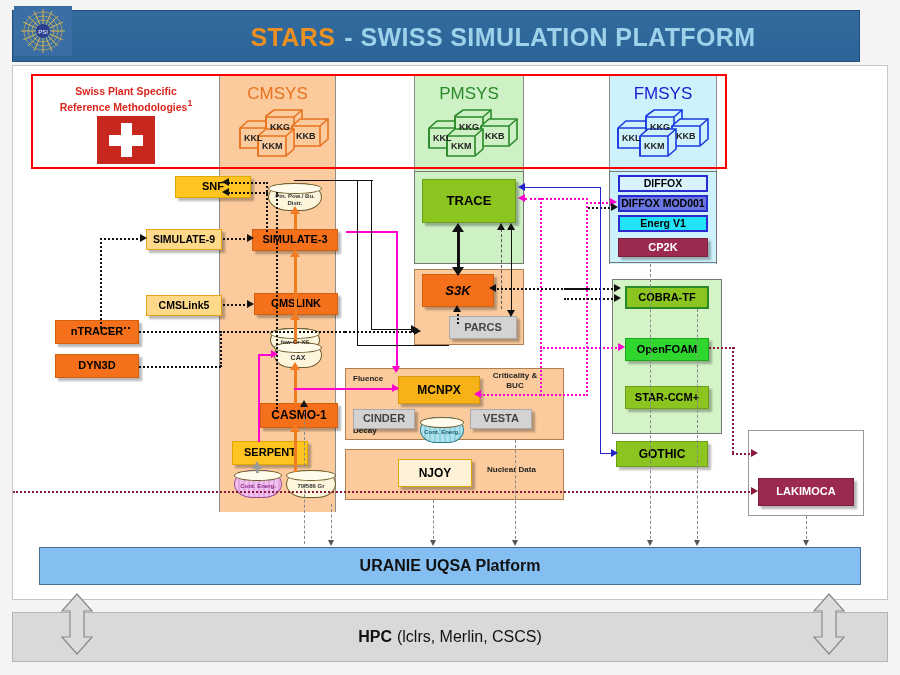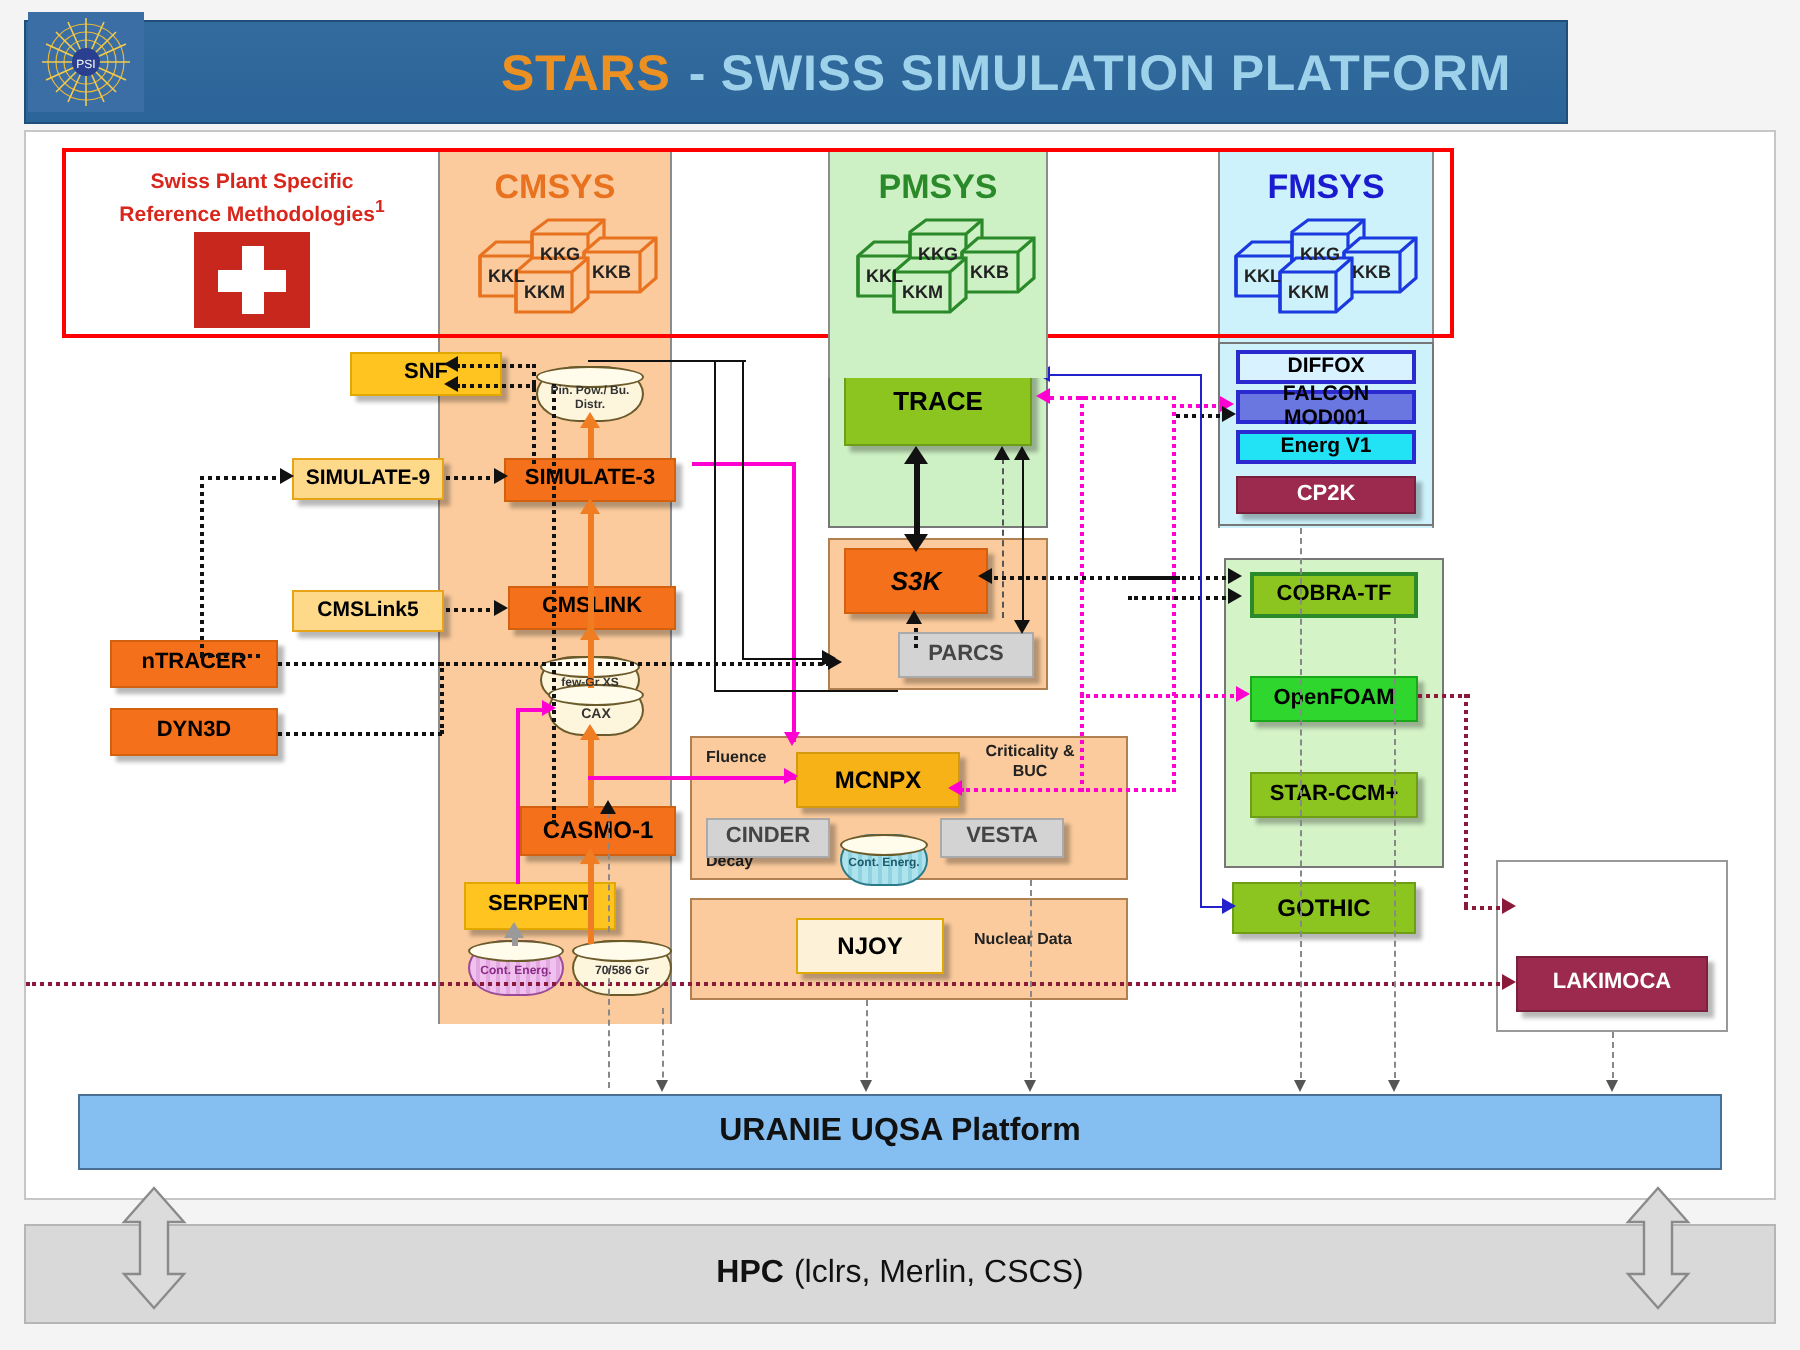--- a/index.html
+++ b/index.html
@@ -1,20 +1,20 @@
 <!DOCTYPE html>
 <html><head>
 <meta charset="utf-8">
 <style>
   html,body{margin:0;padding:0;background:#f2f2f2;}
   body{width:900px;height:675px;overflow:hidden;font-family:"Liberation Sans",sans-serif;}
   #root{position:relative;width:900px;height:675px;background:#f4f4f4;}
 
   
-  .hdr{position:absolute;left:12px;top:10px;width:772px;height:52px;background:#2e6da4;
+  .hdr{position:absolute;left:12px;top:10px;width:848px;height:52px;background:#2e6da4;
        background:linear-gradient(180deg,#336b9e 0%,#2b6498 100%);
        border:1px solid #1f4e79;box-sizing:border-box;}
   .hdr-title{position:absolute;left:140px;top:0;width:700px;height:52px;
        display:flex;align-items:center;justify-content:center;
        font-size:25px;font-weight:bold;color:#9ed2ea;letter-spacing:.4px;white-space:nowrap;}
   .hdr-title .stars{color:#ed9022;margin-right:9px;}
   .logo{position:absolute;left:14px;top:6px;width:58px;height:50px;}
   .logo svg{display:block;}
 
   
@@ -22,21 +22,21 @@
           border:1px solid #c6c6c6;box-sizing:border-box;}
   .redbox{position:absolute;left:18px;top:8px;width:696px;height:95px;border:2px solid #ff0000;
           box-sizing:border-box;background:#fff;z-index:3;}
 
   
   .colbg{position:absolute;box-sizing:border-box;}
   .col-cmsys{left:206px;top:8px;width:117px;height:438px;background:#fbcb9d;border-left:1px solid #8c8c8c;border-right:1px solid #8c8c8c;}
   .col-pmsys{left:401px;top:8px;width:110px;height:190px;background:#cdf0c4;border-left:1px solid #8c8c8c;border-right:1px solid #8c8c8c;}
   .col-fmsys{left:596px;top:8px;width:108px;height:190px;background:#cdf2fb;border-left:1px solid #8c8c8c;border-right:1px solid #8c8c8c;}
 
-  .grp-title{position:absolute;width:100%;text-align:center;font-weight:bold;font-size:17px;}
+  .grp-title{position:absolute;width:100%;text-align:center;font-weight:normal;font-size:17px;}
 
   
   .plants{position:absolute;left:0;width:100%;height:48px;}
 
   
   .node{position:absolute;box-sizing:border-box;display:flex;align-items:center;justify-content:center;
         font-weight:bold;text-align:center;line-height:1.05;
         box-shadow:3px 3px 2px rgba(0,0,0,.28);}
   .sec{position:absolute;box-sizing:border-box;}
 
@@ -166,21 +166,21 @@
             <g font-size="9" font-weight="bold" fill="#222" font-family="Liberation Sans, sans-serif">
               <text x="24" y="33">KKL</text>
                 <text x="50" y="22">KKG</text>
               <text x="76" y="31">KKB</text>
                 <text x="42" y="41">KKM</text>
             </g>
           </svg>
         </div>
       </div>
 
-      <div style="position:absolute;left:381px;top:0;width:110px;height:113px;background:#cdf0c4;border-left:1px solid #8c8c8c;border-right:1px solid #8c8c8c;box-sizing:border-box;">
+      <div style="position:absolute;left:381px;top:0;width:110px;height:91px;background:#cdf0c4;border-left:1px solid #8c8c8c;border-right:1px solid #8c8c8c;box-sizing:border-box;">
         <div class="grp-title" style="top:8px;color:#2a8a2a;">PMSYS</div>
         <div class="plants" style="top:32px;">
           <svg width="110" height="52" viewBox="0 0 110 52">
             <g stroke="#2a8a2a" stroke-width="1.6" fill="#cdf0c4">
               <path d="M14 20 L22 13 L50 13 L50 33 L42 40 L14 40 Z"></path>
               <path d="M42 20 L50 13 M14 20 L42 20 L42 40 M14 20 L14 40"></path>
               <path d="M40 8 L48 2 L76 2 L76 22 L68 29 L40 29 Z"></path>
               <path d="M68 9 L76 2 M40 9 L68 9 L68 29 M40 9 L40 29"></path>
               <path d="M66 18 L74 11 L102 11 L102 31 L94 38 L66 38 Z"></path>
               <path d="M94 18 L102 11 M66 18 L94 18 L94 38 M66 18 L66 38"></path>
@@ -277,21 +277,21 @@
          background-image:repeating-linear-gradient(90deg,#aee3ee 0 3px,#8fd2e0 3px 5px);">
       <span style="position:relative;z-index:1;padding-top:5px;color:#1a5a6a;">Cont. Energ.</span>
     </div>
 
     <div class="sec" style="left:332px;top:383px;width:219px;height:51px;background:#fbcb9d;border:1px solid #b08050;"></div>
     <span class="lbl" style="left:474px;top:399px;">Nuclear Data</span>
     <div class="node" style="left:385px;top:393px;width:74px;height:28px;background:#fdf2d8;border:1px solid #e0a800;font-size:12px;">NJOY</div>
 
     <div class="sec" style="left:596px;top:105px;width:108px;height:92px;background:#cdf2fb;border:1px solid #777;"></div>
     <div class="node" style="left:605px;top:109px;width:90px;height:17px;background:#d8f3ff;border:2px solid #2a2ad0;font-size:10.5px;box-shadow:none;">DIFFOX</div>
-    <div class="node" style="left:605px;top:129px;width:90px;height:17px;background:#6a77e0;border:2px solid #2a2ad0;font-size:10.5px;box-shadow:none;">FALCON MOD001</div>
+    <div class="node" style="left:605px;top:129px;width:90px;height:17px;background:#6a77e0;border:2px solid #2a2ad0;font-size:10.5px;box-shadow:none;">DIFFOX MOD001</div>
     <div class="node" style="left:605px;top:149px;width:90px;height:17px;background:#21e3f5;border:2px solid #2a2ad0;font-size:10.5px;box-shadow:none;">Energ V1</div>
     <div class="node" style="left:605px;top:172px;width:90px;height:19px;background:#9b2a4e;border:1px solid #7a1f3c;font-size:11px;color:#fff;">CP2K</div>
 
     <div class="sec" style="left:599px;top:213px;width:110px;height:155px;background:#d4f3c7;border:1px solid #777;"></div>
     <div class="node" style="left:612px;top:220px;width:84px;height:23px;background:#8cc520;border:2px solid #2a8a2a;font-size:11px;box-shadow:none;">COBRA-TF</div>
     <div class="node" style="left:612px;top:272px;width:84px;height:23px;background:#2ed62e;border:1px solid #1aa81a;font-size:11px;">OpenFOAM</div>
     <div class="node" style="left:612px;top:320px;width:84px;height:23px;background:#8cc520;border:1px solid #6d9e16;font-size:11px;">STAR-CCM+</div>
 
     <div class="node" style="left:603px;top:375px;width:92px;height:26px;background:#8cc520;border:1px solid #6d9e16;font-size:12px;">GOTHIC</div>
 

